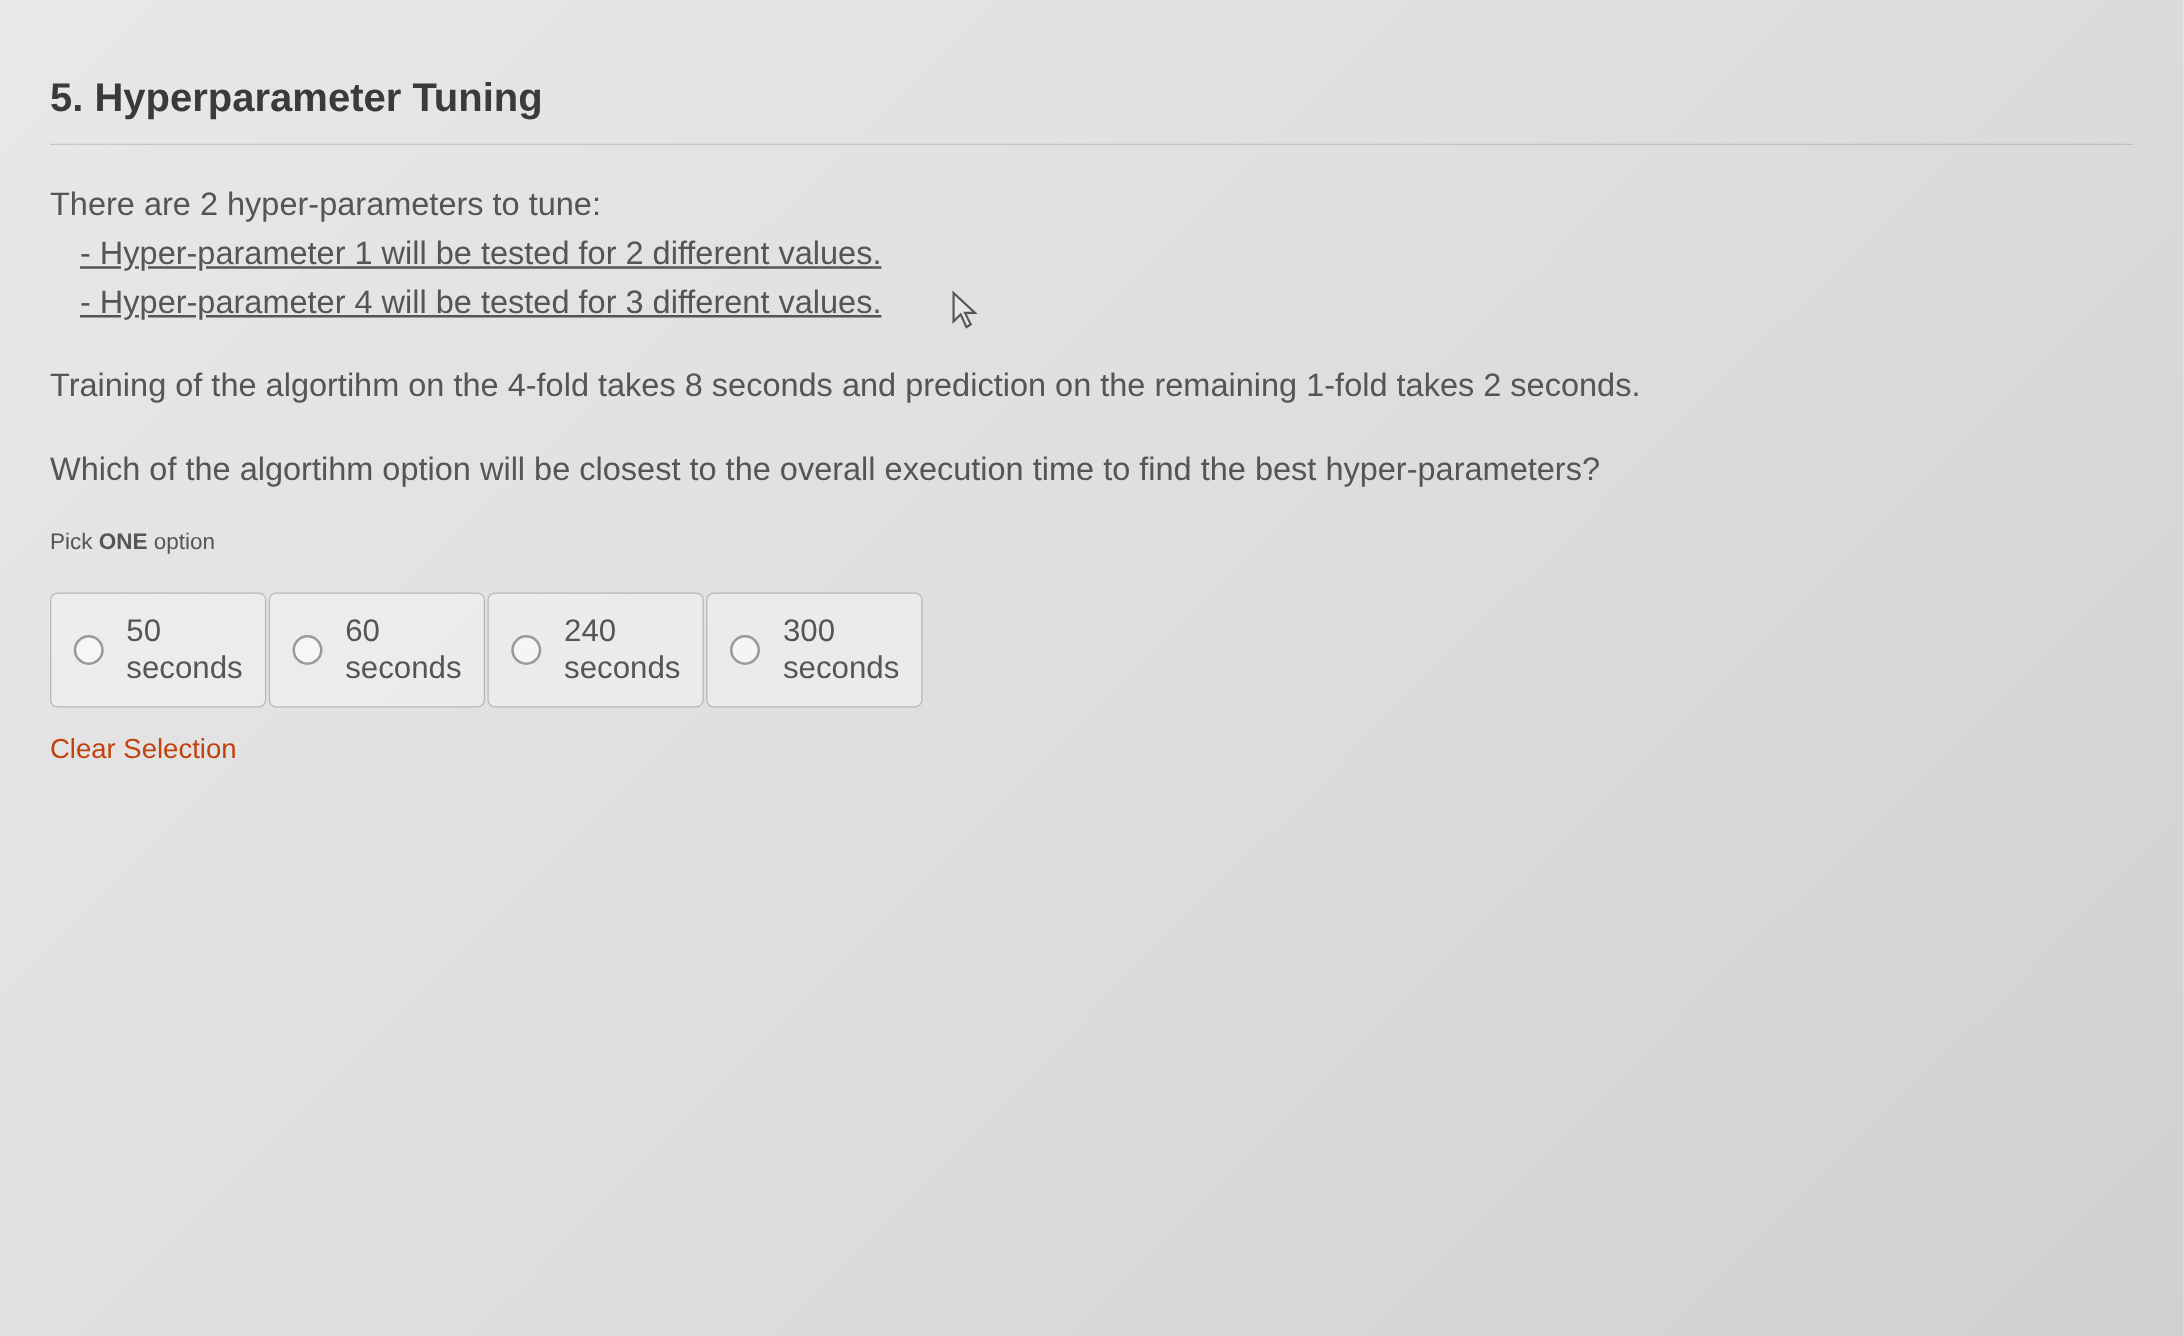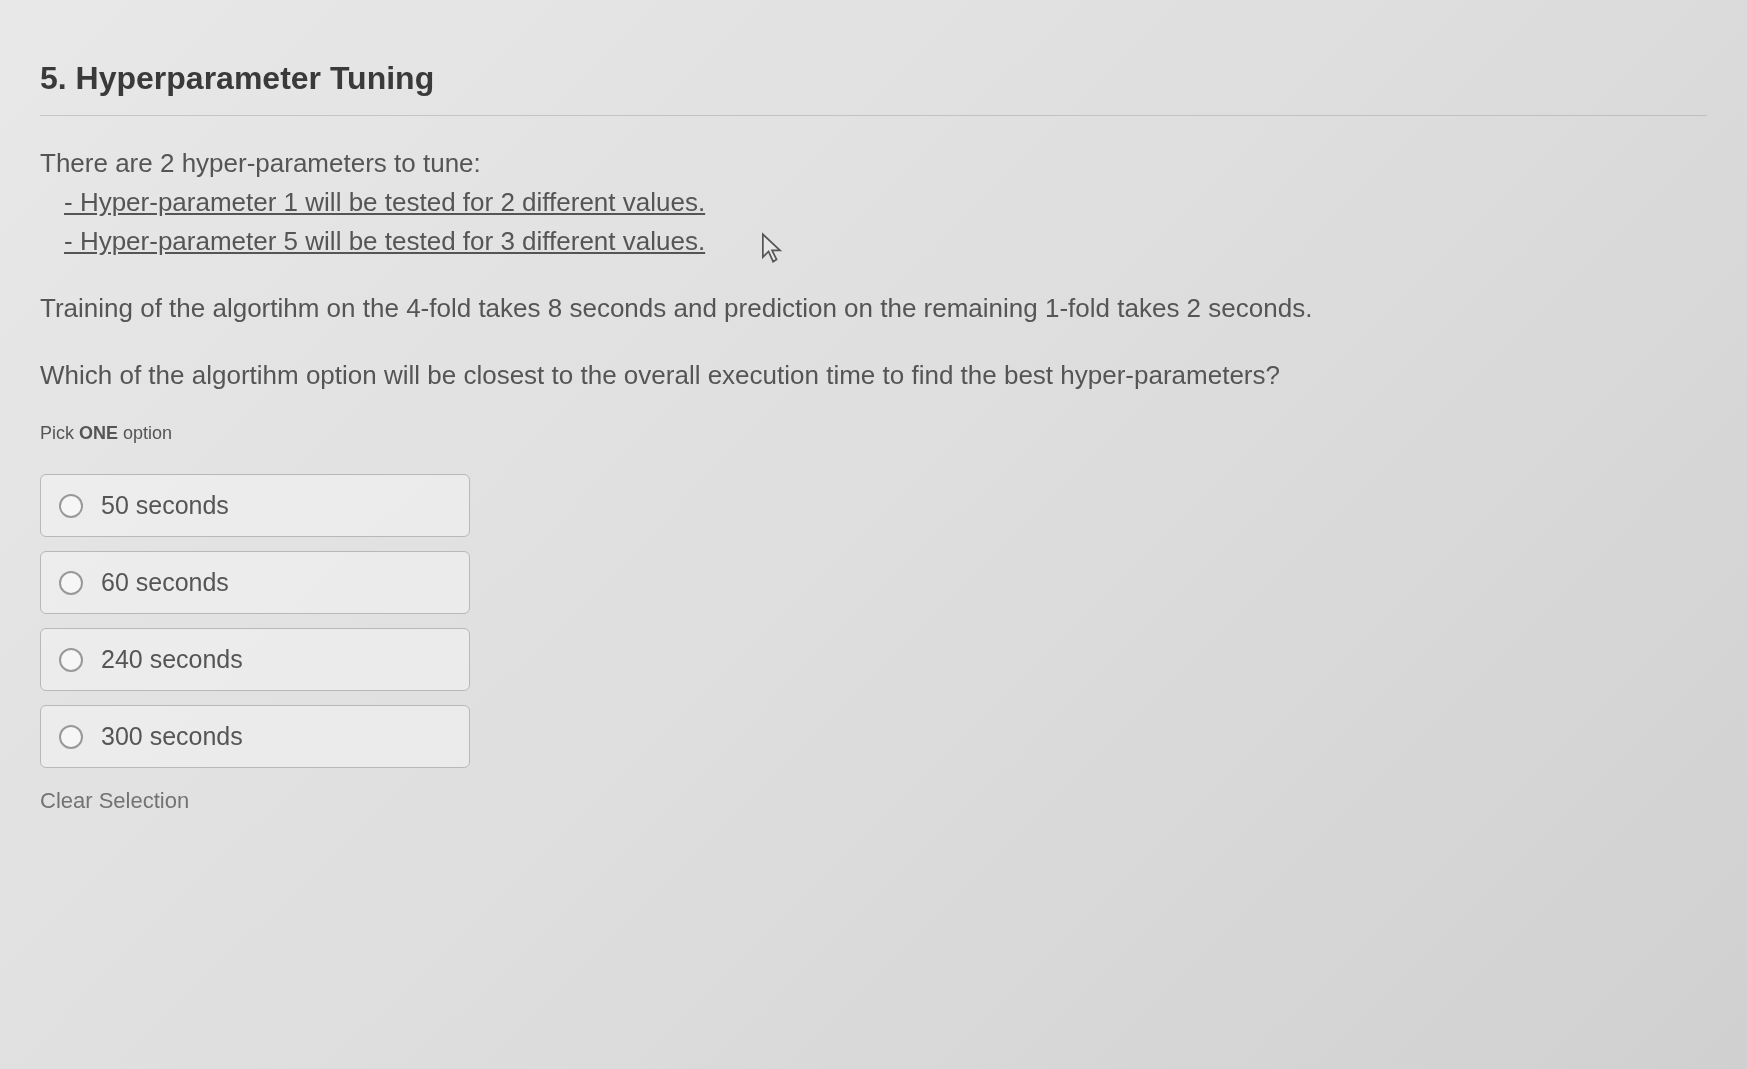--- a/index.html
+++ b/index.html
@@ -45,22 +45,22 @@
       font-size: 18px;
       color: #555;
       margin-top: 6px;
       margin-bottom: 30px;
     }
     .pick-one .bold {
       font-weight: 700;
     }
     .options {
       display: flex;
-      flex-direction: column;
-      gap: 14px;
+      flex-direction: row;
+      gap: 2px;
       width: 430px;
     }
     .option {
       border: 1px solid #b8b8b8;
       background: rgba(245,245,245,0.5);
       border-radius: 6px;
       padding: 16px 18px;
       display: flex;
       align-items: center;
       gap: 18px;
@@ -74,21 +74,21 @@
       background: rgba(255,255,255,0.5);
       flex-shrink: 0;
     }
     .option-label {
       font-size: 25px;
       color: #555;
     }
     .clear-selection {
       margin-top: 20px;
       font-size: 22px;
-      color: #737373;
+      color: #c2410c;
       cursor: pointer;
       display: inline-block;
     }
     .cursor-pointer {
       position: absolute;
       top: 232px;
       left: 759px;
       pointer-events: none;
     }
     .cursor-pointer svg {
@@ -105,21 +105,21 @@
   <span>5.</span>
   <span>Hyperparameter Tuning</span>
 </div>
 
 <div class="question-body">
 
   <div class="para">
     <div>There are 2 hyper-parameters to tune:</div>
     <div class="bullet-list">
       <div class="bullet-item">- Hyper-parameter 1 will be tested for 2 different values.</div>
-      <div class="bullet-item">- Hyper-parameter 5 will be tested for 3 different values.</div>
+      <div class="bullet-item">- Hyper-parameter 4 will be tested for 3 different values.</div>
     </div>
   </div>
 
   <p class="para">Training of the algortihm on the 4-fold takes 8 seconds and prediction on the remaining 1-fold takes 2 seconds.</p>
 
   <p class="para">Which of the algortihm option will be closest to the overall execution time to find the best hyper-parameters?</p>
 </div>
 
 <div class="pick-one">
   <span>Pick </span><span class="bold">ONE</span><span> option</span>

